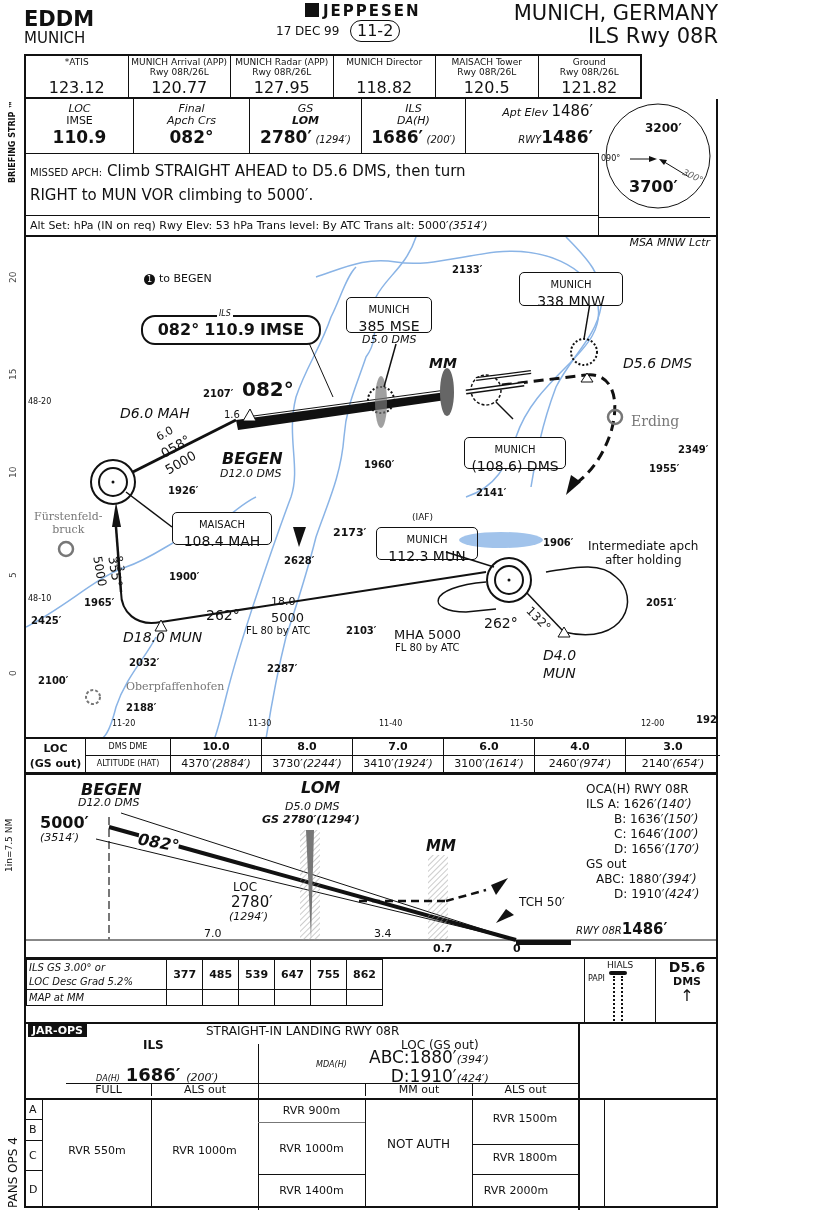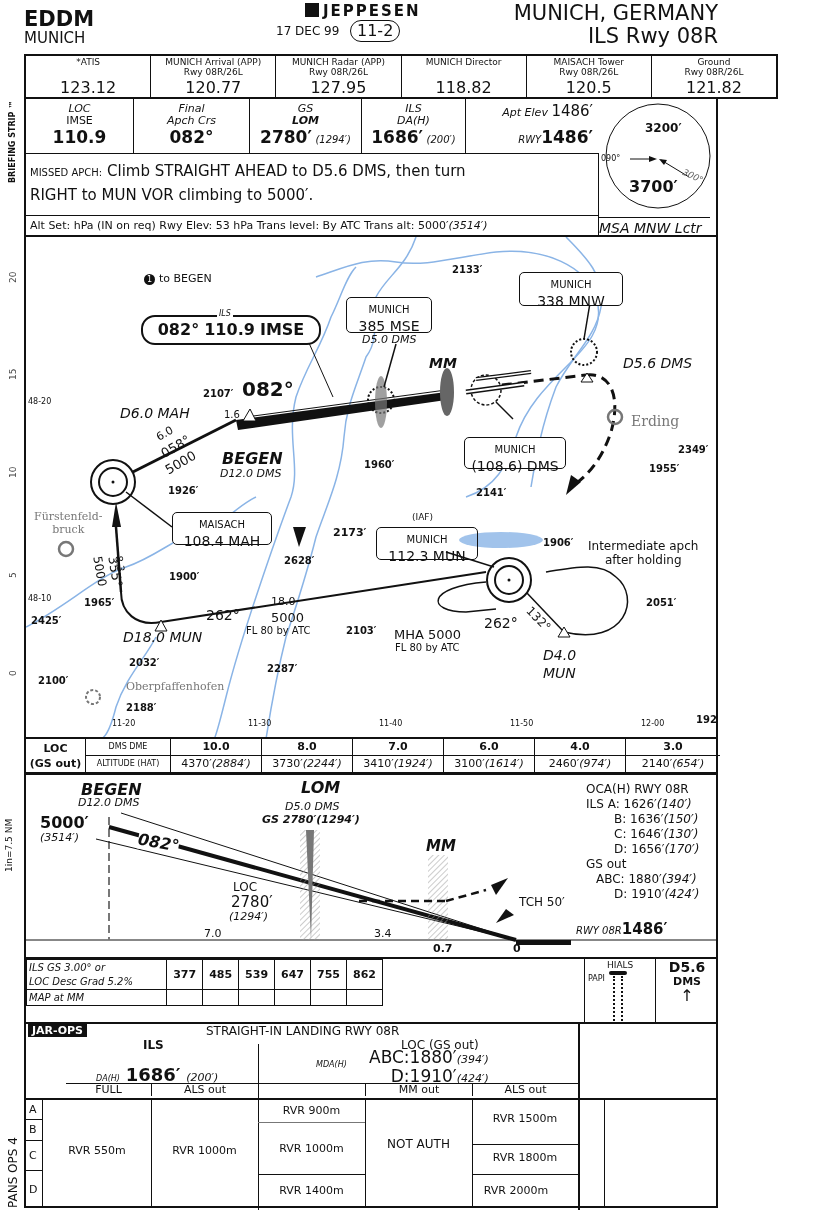--- a/index.html
+++ b/index.html
@@ -4,21 +4,21 @@
 <style>
 *{box-sizing:border-box;margin:0;padding:0}
 body{width:815px;height:1216px;background:#fff;font-family:"DejaVu Sans",sans-serif;color:#111;position:relative;overflow:hidden}
 .abs{position:absolute}
 .it{font-style:italic}
 .bold{font-weight:bold}
 .c{text-align:center}
 .hdr-left .id{font-size:21px;font-weight:bold;line-height:22px}
 .hdr-left .nm{font-size:15px;line-height:16px}
 .hdr-right{text-align:right;font-size:21px;line-height:23px}
-.freq-table{position:absolute;left:24px;top:54px;width:754px;height:45px;border:2px solid #111;display:flex}
+.freq-table{position:absolute;left:24px;top:54px;width:618px;height:45px;border:2px solid #111;display:flex}
 .freq-cell{flex:1;border-right:1px solid #111;text-align:center;position:relative}
 .freq-cell:last-child{border-right:none}
 .freq-cell .lbl{font-size:9px;line-height:10px;margin-top:1px;height:21px}
 .freq-cell .val{font-size:16px;line-height:20px}
 .brief{position:absolute;left:24px;top:99px;width:694px;height:138px;border:2px solid #111;border-top:none}
 .brief-row1{position:absolute;left:0;top:0;width:573px;height:55px;display:flex;border-bottom:1px solid #111}
 .bcell{border-right:1px solid #111;text-align:center;font-size:11px;line-height:12px;padding-top:4px}
 .bcell .big{font-size:17px;font-weight:bold;line-height:20px}
 .missed{position:absolute;left:0;top:55px;width:573px;height:62px;border-bottom:1px solid #111;padding:6px 4px;font-size:15px;line-height:22px;border-right:1px solid #111}
 .altset{position:absolute;left:0;top:117px;width:573px;height:19px;font-size:11px;line-height:19px;padding-left:4px;border-right:1px solid #111}
@@ -119,21 +119,21 @@
       <circle cx="59" cy="57" r="52" fill="none" stroke="#111" stroke-width="1"></circle>
       <line x1="31" y1="60" x2="54" y2="60" stroke="#111"></line>
       <polygon points="50,57 58,60 50,63" fill="#111"></polygon>
       <line x1="62" y1="61" x2="90" y2="78" stroke="#111"></line>
       <polygon points="60,60 68,61 65,66" fill="#111"></polygon>
     </svg>
     <div class="abs bold" style="left:46px;top:22px;font-size:12px">3200′</div>
     <div class="abs bold" style="left:30px;top:78px;font-size:16px">3700′</div>
     <div class="abs" style="left:2px;top:55px;font-size:8px">090°</div>
     <div class="abs it" style="left:83px;top:72px;font-size:9px;color:#666;transform:rotate(25deg)">300°</div>
-    <div class="abs it" style="left:8px;top:118px;font-size:14px;border-top:1px solid #111;width:111px;left:0;text-align:left;padding-top:2px">MSA MNW Lctr</div>
+    <div class="abs it" style="left:8px;top:118px;font-size:11px;border-top:1px solid #111;width:111px;left:0;text-align:right;padding-top:18px">MSA MNW Lctr</div>
   </div>
 </div>
 
 <div class="map">
   <svg width="694" height="502" viewBox="0 0 694 502" style="position:absolute;left:0;top:0">
 
     <path d="M330,30 C320,40 315,60 305,80 C295,110 280,130 270,160 C260,200 275,230 265,260 C250,300 240,330 230,360 C220,390 210,420 200,460 C195,480 190,500 188,502" fill="none" stroke="#8ab4e6" stroke-width="1.5"></path>
     <path d="M390,0 C380,30 360,40 350,60 C345,80 355,100 340,120 C330,150 320,170 318,200 C315,240 300,270 290,300 C280,340 270,370 260,400 C250,440 245,470 240,502" fill="none" stroke="#8ab4e6" stroke-width="1.5"></path>
     <path d="M0,390 C40,370 70,340 100,330 C130,320 150,300 180,290 C200,285 210,270 230,260" fill="none" stroke="#8ab4e6" stroke-width="1.5"></path>
     <path d="M290,40 C320,30 340,20 370,25 C400,30 430,20 470,15 C520,10 560,30 570,60 C580,90 560,110 540,130 C520,150 500,170 490,200 C480,230 470,250 440,260" fill="none" stroke="#8ab4e6" stroke-width="1.5"></path>
@@ -368,21 +368,21 @@
   <div class="label" style="left:493px;top:120px;font-size:12px">TCH 50′</div>
   <div class="label" style="left:550px;top:145px;font-size:15px"><span class="it" style="font-size:10px">RWY 08R</span><span class="bold">1486′</span></div>
   <div class="label" style="left:178px;top:152px;font-size:11px">7.0</div>
   <div class="label" style="left:348px;top:152px;font-size:11px">3.4</div>
   <div class="label" style="left:407px;top:167px;font-size:11px;font-weight:bold">0.7</div>
   <div class="label" style="left:487px;top:167px;font-size:11px;font-weight:bold">0</div>
   <div class="label" style="left:560px;top:7px;font-size:12px;line-height:15px">
     <div>OCA(H) RWY 08R</div>
     <div><span>ILS A:</span> <span>1626′</span><span class="it">(140′)</span></div>
     <div style="padding-left:28px"><span>B:</span> <span>1636′</span><span class="it">(150′)</span></div>
-    <div style="padding-left:28px"><span>C:</span> <span>1646′</span><span class="it">(130′)</span></div>
+    <div style="padding-left:28px"><span>C:</span> <span>1646′</span><span class="it">(100′)</span></div>
     <div style="padding-left:28px"><span>D:</span> <span>1656′</span><span class="it">(170′)</span></div>
     <div>GS out</div>
     <div style="padding-left:10px"><span>ABC:</span> <span>1880′</span><span class="it">(394′)</span></div>
     <div style="padding-left:28px"><span>D:</span> <span>1910′</span><span class="it">(424′)</span></div>
   </div>
 </div>
 
 <div class="gs-table">
   <table class="gtab" style="width:357px">
     <tbody>

